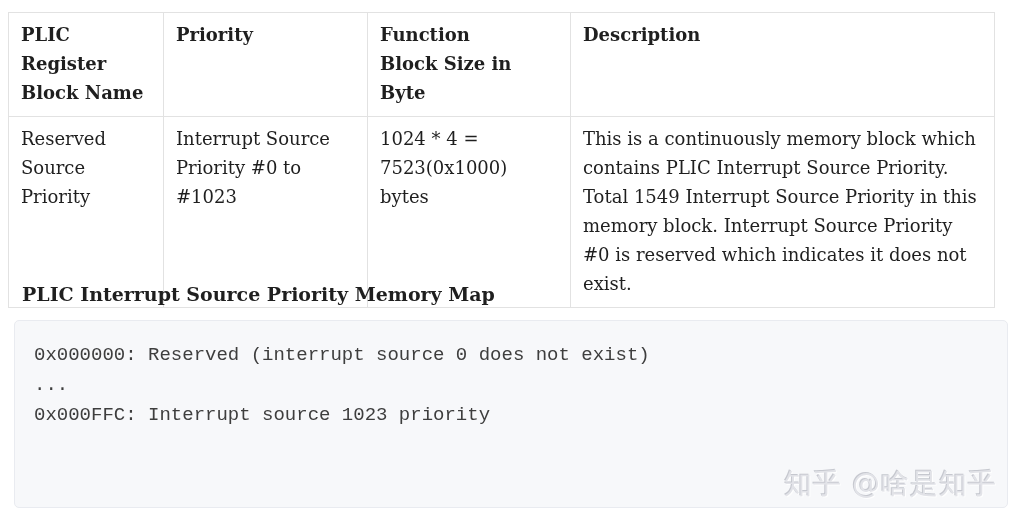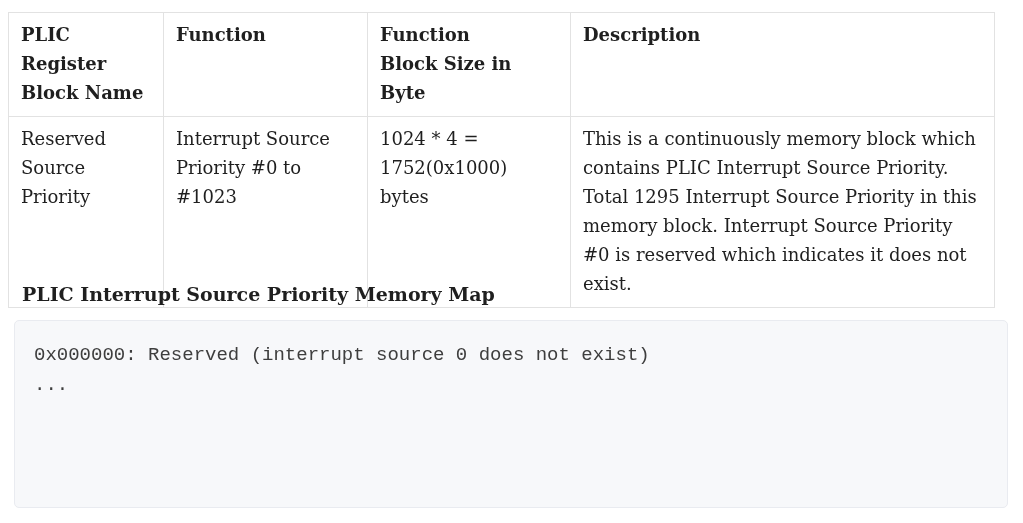--- a/index.html
+++ b/index.html
@@ -108,41 +108,43 @@
       <col class="col-func">
       <col class="col-size">
       <col class="col-desc">
     </colgroup>
     <thead>
       <tr>
         <th>
           <span class="hdr-narrow">PLIC Register Block Name</span>
         </th>
         <th>
-          <span>Function</span>
+          <span>Priority</span>
         </th>
         <th>
           <span class="hdr-narrow">Function Block Size in Byte</span>
         </th>
         <th>
           <span>Description</span>
         </th>
       </tr>
     </thead>
     <tbody>
       <tr class="row-body">
         <td>Reserved Source Priority</td>
         <td>Interrupt Source Priority #0 to #1023</td>
-        <td>1024 * 4 = 1752(0x1000) bytes</td>
-        <td>This is a continuously memory block which contains PLIC Interrupt Source Priority. Total 1295 Interrupt Source Priority in this memory block. Interrupt Source Priority #0 is reserved which indicates it does not exist.</td>
+        <td>1024 * 4 = 7523(0x1000) bytes</td>
+        <td>This is a continuously memory block which contains PLIC Interrupt Source Priority. Total 1549 Interrupt Source Priority in this memory block. Interrupt Source Priority #0 is reserved which indicates it does not exist.</td>
       </tr>
     </tbody>
   </table>
 
   <h3 class="memory-map-heading">PLIC Interrupt Source Priority Memory Map</h3>
 
   <div class="code-block">
     <div class="code-line">0x000000: Reserved (interrupt source 0 does not exist)</div>
     <div class="code-line">...</div>
+    <div class="code-line">0x000FFC: Interrupt source 1023 priority</div>
   </div>
 
+  <div class="watermark">知乎 @啥是知乎</div>
 
 </div>
 
 </body></html>

